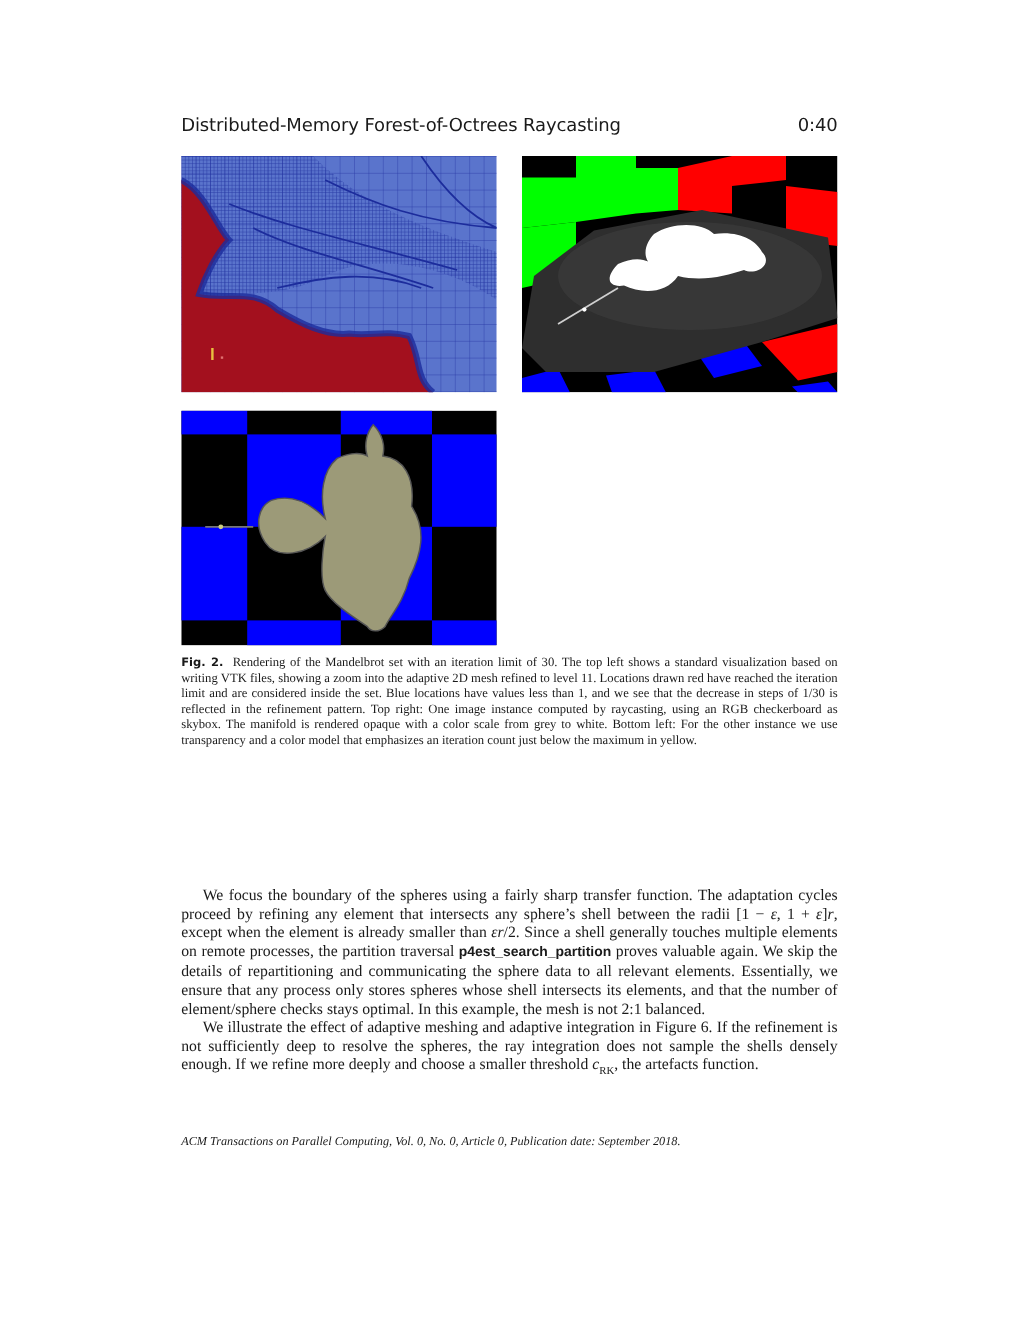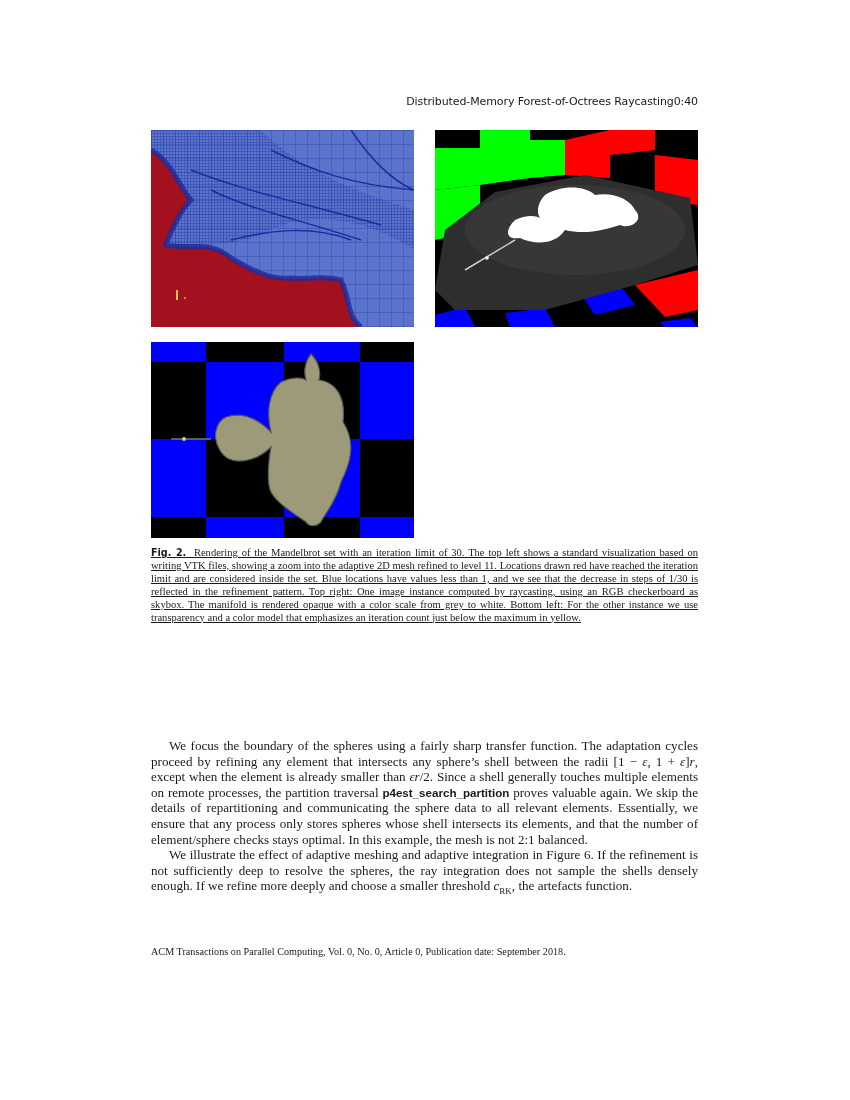--- a/index.html
+++ b/index.html
@@ -1,33 +1,33 @@
 <!DOCTYPE html>
 <html><head>
 <meta charset="utf-8">
 <style>
   html, body { margin: 0; padding: 0; background: #ffffff; }
   body { width: 850px; height: 1100px; position: relative; overflow: hidden; color: #1a1a1a; }
-  .running-head { position: absolute; top: 95px; left: 151px; width: 547px; display: flex; justify-content: flex-end;
-    font-family: "DejaVu Sans", sans-serif; font-size: 11px; letter-spacing: -0.1px; }
+  .running-head { position: absolute; top: 95px; left: 151px; width: 547px; display: flex; justify-content: space-between;
+    font-family: "DejaVu Sans", sans-serif; font-size: 15px; letter-spacing: -0.1px; }
   .figure-img { position: absolute; overflow: hidden; }
   .figure-img svg { display: block; width: 100%; height: 100%; }
   #img-tl { left: 151px; top: 130px; width: 263px; height: 197px; }
   #img-tr { left: 435px; top: 130px; width: 263px; height: 197px; }
   #img-bl { left: 151px; top: 342px; width: 263px; height: 196px; }
   .caption { position: absolute; top: 547px; left: 151px; width: 547px; font-family: "Liberation Serif", serif;
-    font-size: 10.55px; line-height: 12.9px; text-align: justify; text-decoration: underline; }
+    font-size: 10.55px; line-height: 12.9px; text-align: justify; }
   .caption .fig-label { font-family: "DejaVu Sans", sans-serif; font-weight: bold; font-size: 9.6px; }
   .body-text { position: absolute; top: 738px; left: 151px; width: 547px; font-family: "Liberation Serif", serif;
     font-size: 13.1px; line-height: 15.6px; text-align: justify; }
   .body-text p { margin: 0; text-indent: 18px; }
   .body-text .code { font-family: Liberation Sans, sans-serif; font-weight: bold; font-size: 11.6px; }
   .body-text i { font-style: italic; }
   .body-text sub { font-size: 9px; }
-  .footer { position: absolute; top: 946px; left: 151px; width: 547px; font-family: "Liberation Serif", serif; font-size: 10.2px; }
+  .footer { position: absolute; top: 946px; left: 151px; width: 547px; font-family: "Liberation Serif", serif; font-size: 10.2px; font-style: italic; }
 </style>
 </head>
 <body>
 
 <div class="running-head">
   <span>Distributed-Memory Forest-of-Octrees Raycasting</span>
   <span>0:40</span>
 </div>
 
 <div class="figure-img" id="img-tl">

